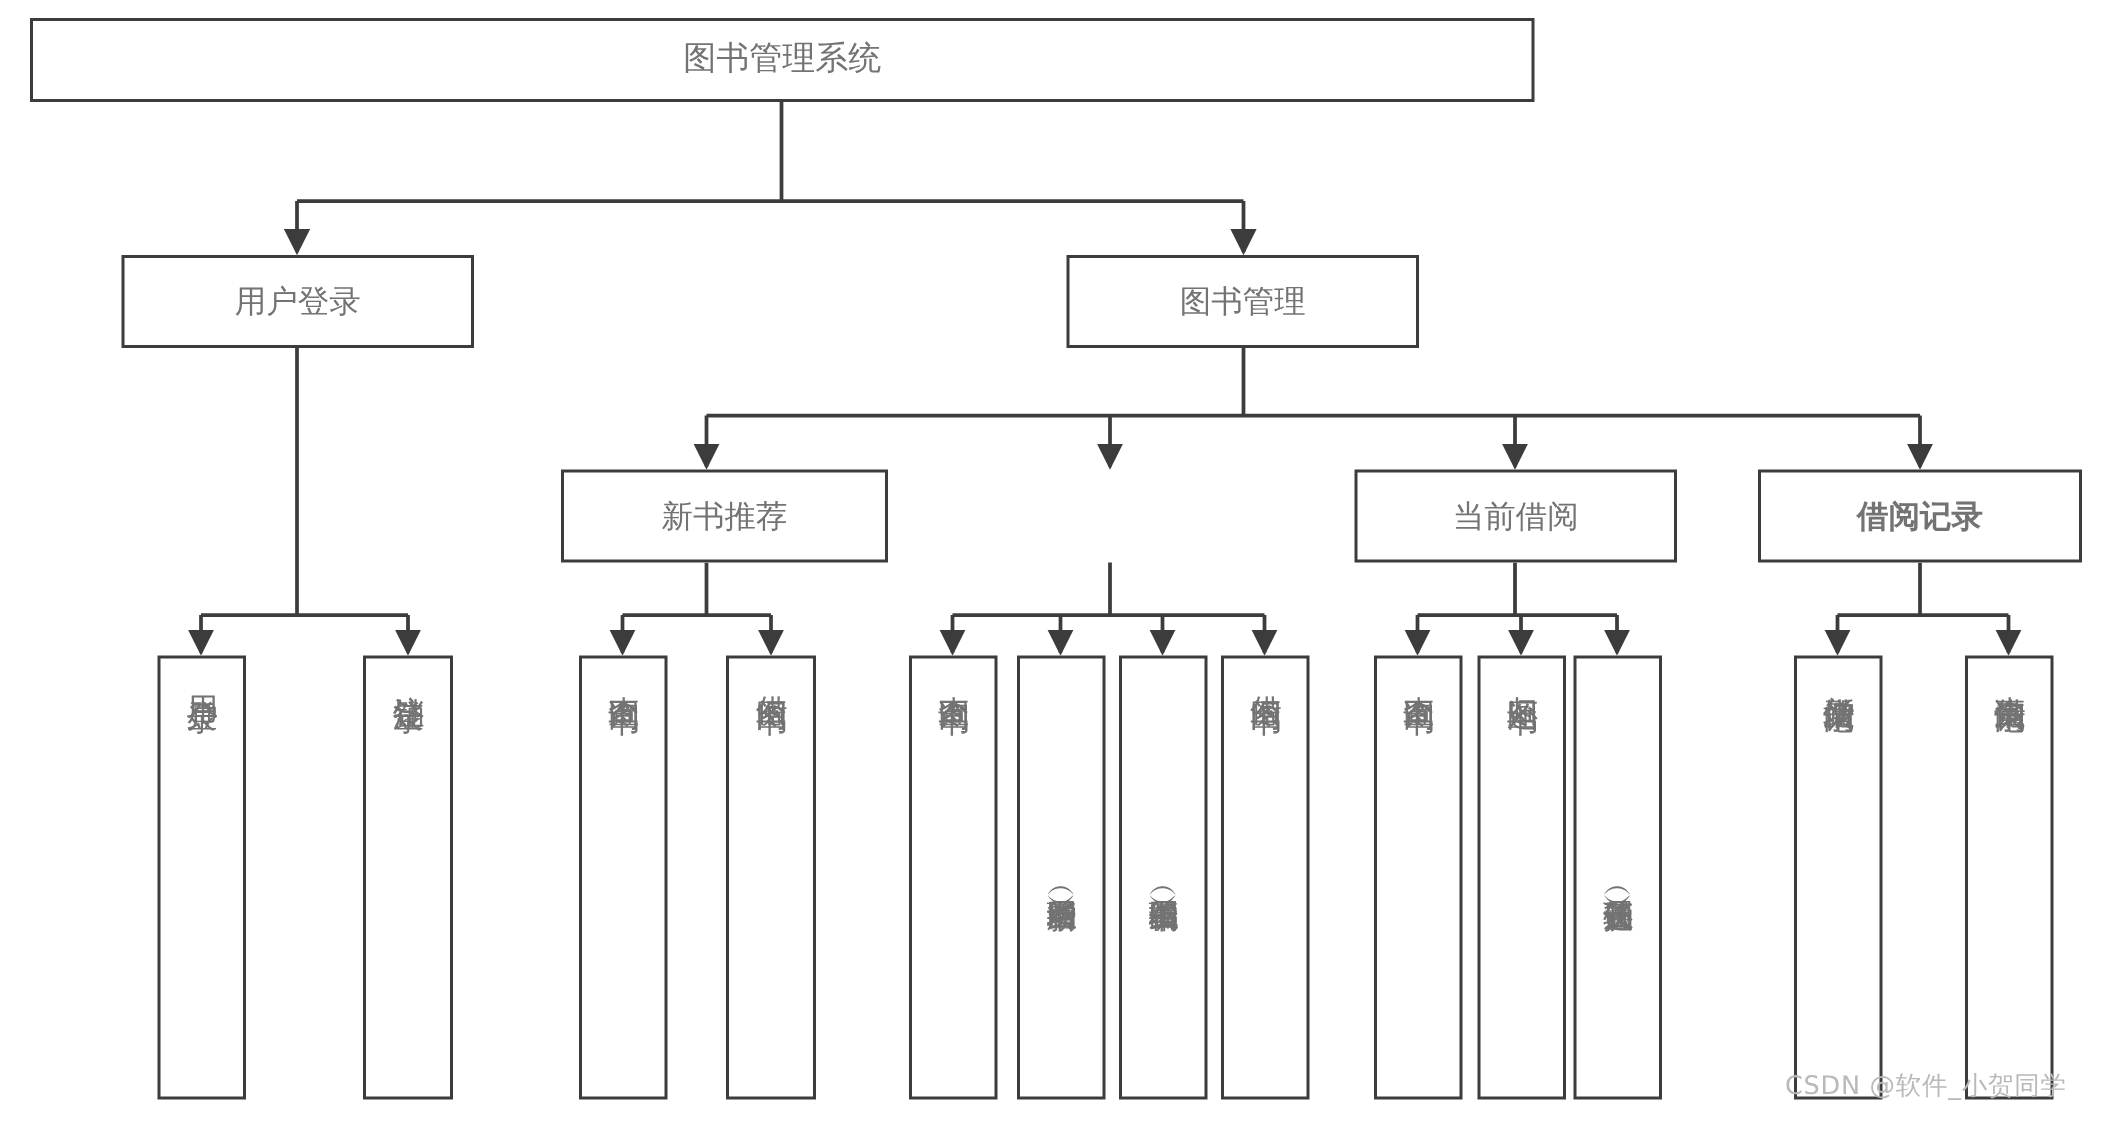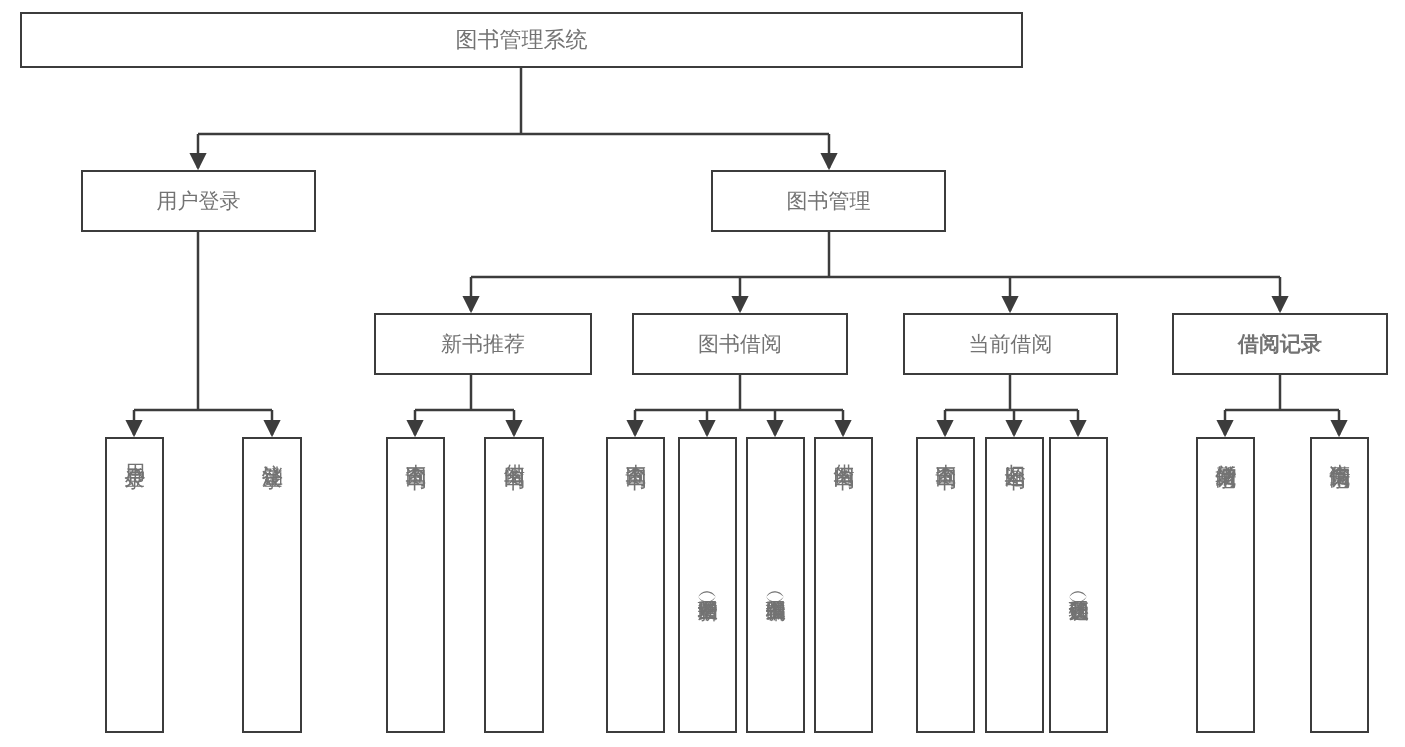--- a/index.html
+++ b/index.html
@@ -136,23 +136,20 @@
   <div class="node level2" style="left: 81px; top: 170px; width: 235px; height: 62px;">
     <span>用户登录</span>
   </div>
   <div class="node level2" style="left: 711px; top: 170px; width: 235px; height: 62px;">
     <span>图书管理</span>
   </div>
 
   <div class="node level3" style="left: 374px; top: 313px; width: 218px; height: 62px;">
     <span>新书推荐</span>
   </div>
-  <div class="node level3" style="left: 632px; top: 313px; width: 216px; height: 62px;">
-    <span>图书借阅</span>
-  </div>
   <div class="node level3" style="left: 903px; top: 313px; width: 215px; height: 62px; text-align: center;">
     <span>当前借阅</span>
   </div>
   <div class="node level3" style="left: 1172px; top: 313px; width: 216px; height: 62px; font-weight: bold;">
     <span>借阅记录</span>
   </div>
 
   <div class="node leaf" style="left: 105px; top: 437px; width: 59px; height: 296px;">
     <span class="vtext">用户登录</span>
   </div>
@@ -186,14 +183,15 @@
   <div class="node leaf tall-text" style="left: 1049px; top: 437px; width: 59px; height: 296px;">
     <span class="vtext" style="font-size: 20px; letter-spacing: 0px;">确认归还（管理员）</span>
   </div>
   <div class="node leaf" style="left: 1196px; top: 437px; width: 59px; height: 296px;">
     <span class="vtext" style="font-size: 21px; letter-spacing: 1px;">新增借阅记录</span>
   </div>
   <div class="node leaf" style="left: 1310px; top: 437px; width: 59px; height: 296px;">
     <span class="vtext" style="font-size: 21px; letter-spacing: 1px;">查询借阅记录</span>
   </div>
 
+  <div class="watermark">CSDN @软件_小贺同学</div>
 
 </div>
 
 </body></html>

